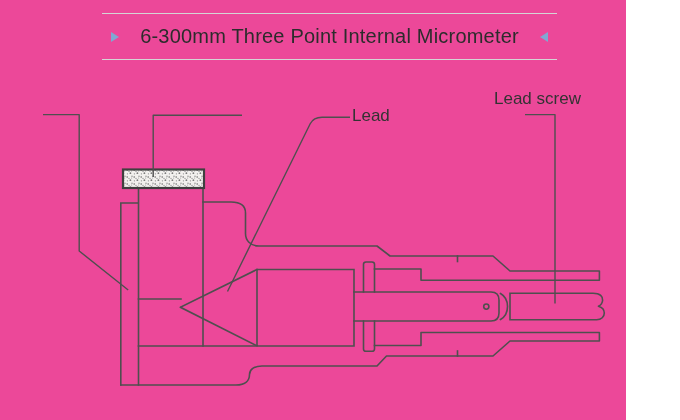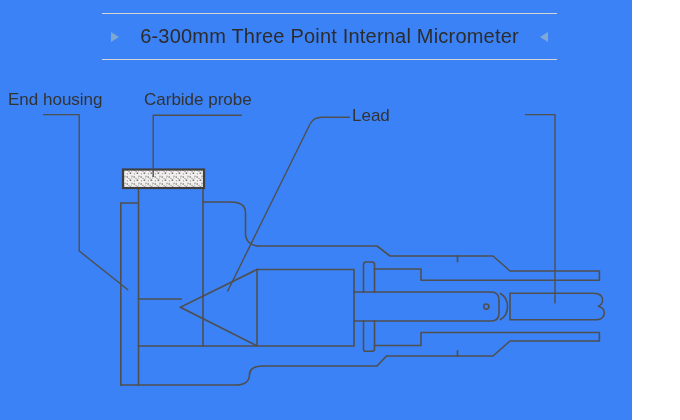--- a/index.html
+++ b/index.html
@@ -1,18 +1,18 @@
 <!DOCTYPE html>
 <html><head>
 <meta charset="utf-8">
 <style>
   html,body{margin:0;padding:0;background:#ffffff;}
   #stage{
-    position:relative;width:632px;height:420px;overflow:hidden;
-    background:#3b82f6;font-family:"Liberation Sans",sans-serif;
+    position:relative;width:578px;height:420px;overflow:hidden;
+    background:#ec4899;font-family:"Liberation Sans",sans-serif;padding-left:48px;
   }
   
   .title-bar{
     position:absolute;left:102px;top:13px;width:455px;height:47px;
     border-top:1px solid #d5d5d5;border-bottom:1px solid #d5d5d5;
     box-sizing:border-box;text-align:center;
   }
   .title-text{
     display:block;line-height:45px;font-size:20px;color:#2c2c2c;
     letter-spacing:0.2px;white-space:nowrap;
@@ -44,23 +44,22 @@
 <body>
 
 <div id="stage">
 
   <div class="title-bar">
     <span class="arrow arrow-left"></span>
     <span class="title-text">6-300mm Three Point Internal Micrometer</span>
     <span class="arrow arrow-right"></span>
   </div>
 
-  <div class="dlabel" id="lbl-end-housing">End housing</div>
-  <div class="dlabel" id="lbl-carbide-probe">Carbide probe</div>
   <div class="dlabel" id="lbl-cone">Lead</div>
+  <div class="dlabel" id="lbl-lead-screw">Lead screw</div>
 
   <svg id="drawing" viewBox="0 0 680 420">
     <defs>
       <pattern id="stipple" width="7" height="7" patternUnits="userSpaceOnUse">
         <rect width="7" height="7" fill="#f2f0ee"></rect>
         <circle cx="1.2" cy="2" r="0.8" fill="#6e6e6e"></circle>
         <circle cx="4.4" cy="5.2" r="0.9" fill="#7a7a7a"></circle>
         <circle cx="6" cy="1.2" r="0.7" fill="#8a8a8a"></circle>
         <circle cx="3" cy="3.4" r="0.7" fill="#9a9a9a"></circle>
         <circle cx="1.4" cy="5.8" r="0.6" fill="#8a8a8a"></circle>

